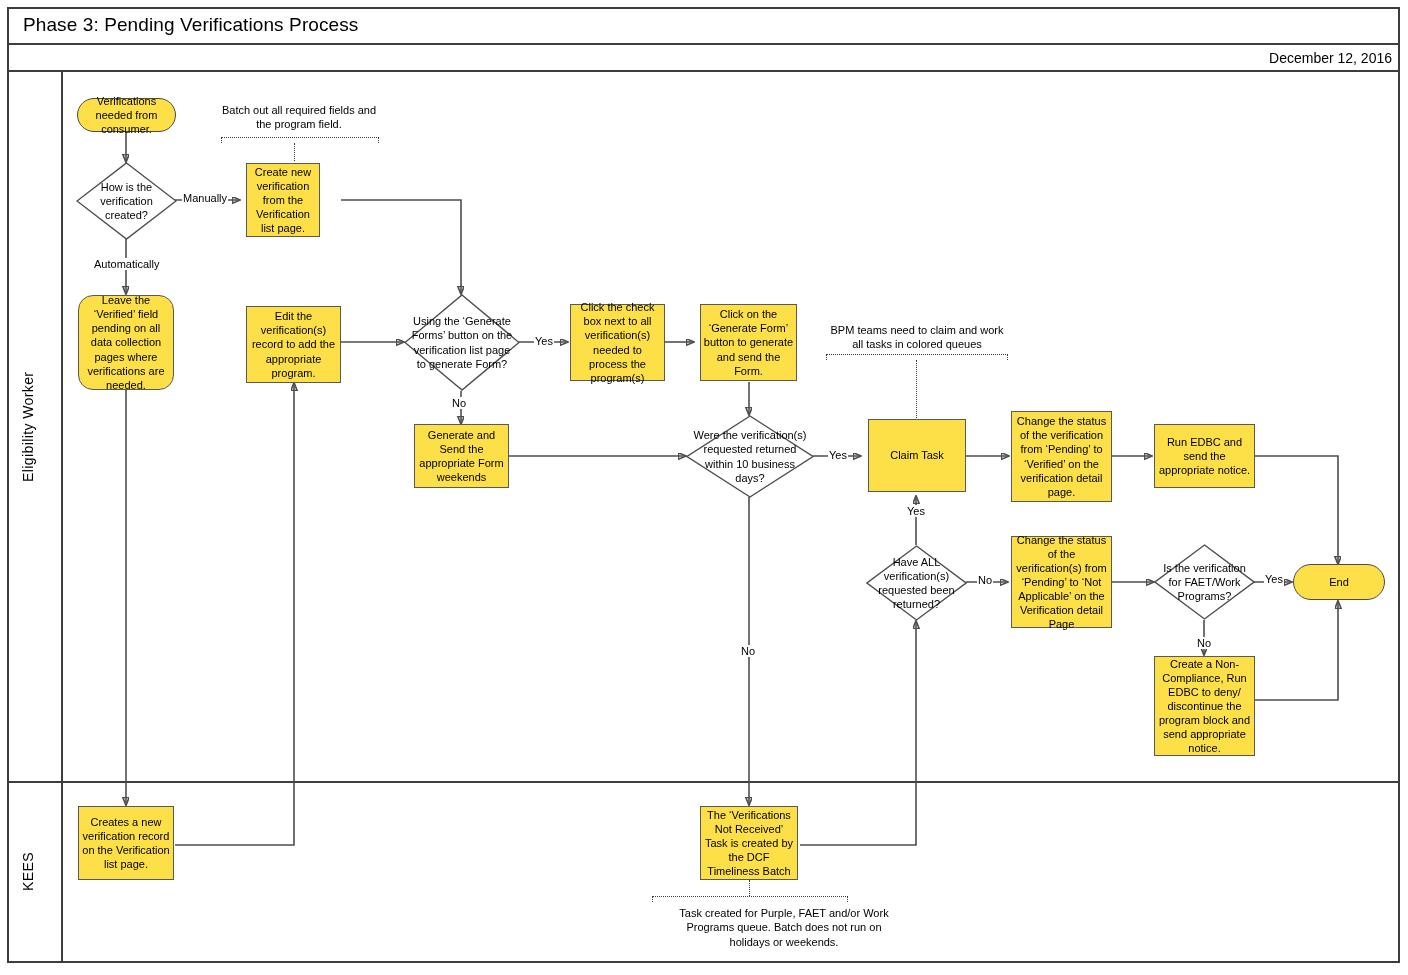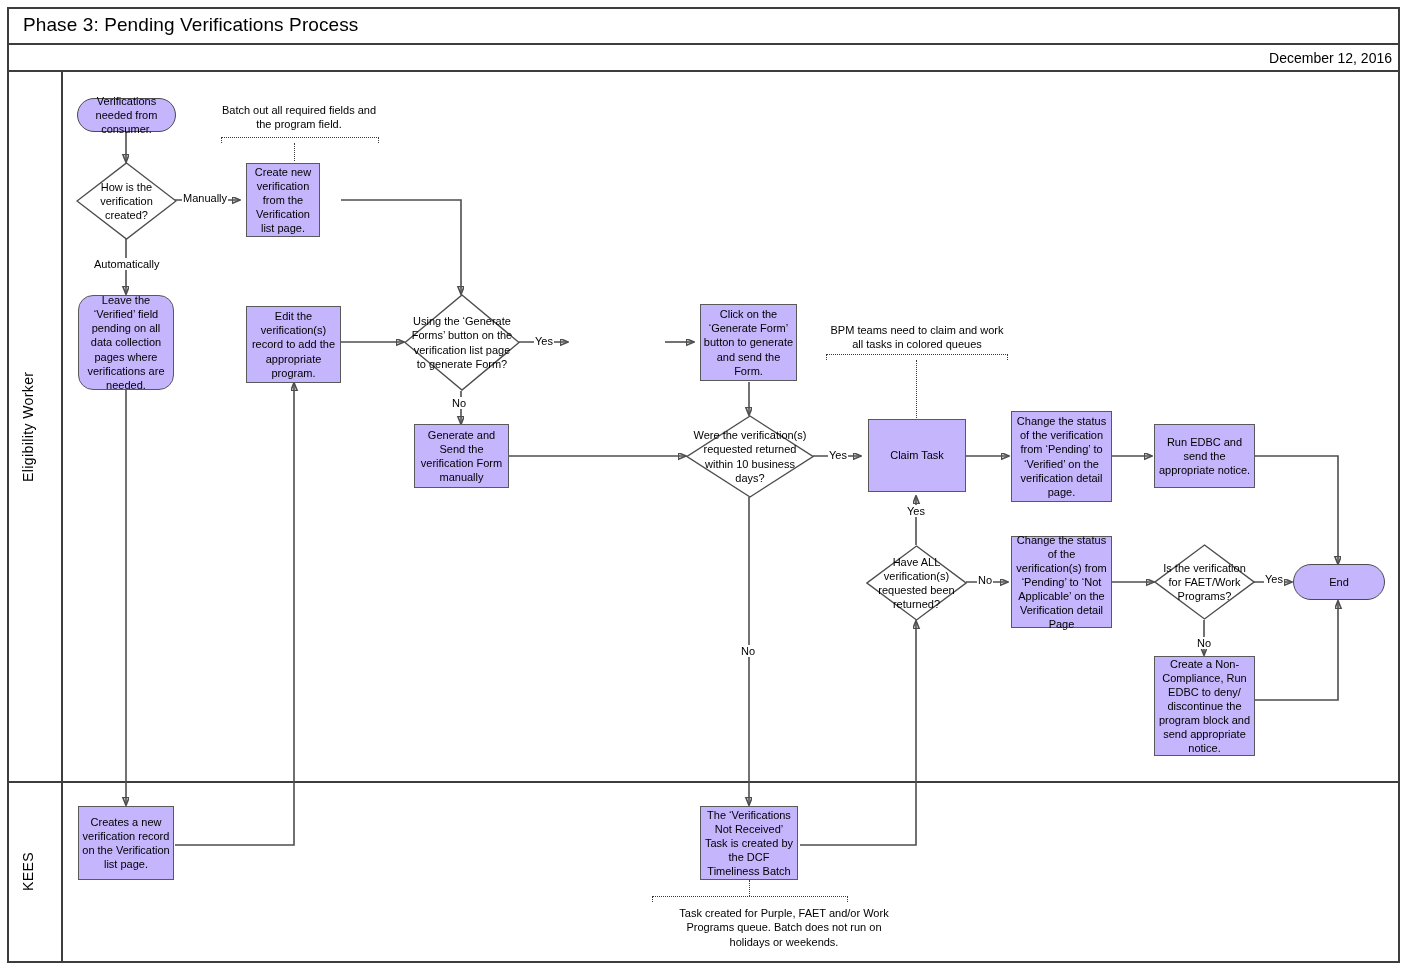--- a/index.html
+++ b/index.html
@@ -81,21 +81,21 @@
   .node {
     position: absolute;
     box-sizing: border-box;
     display: flex;
     align-items: center;
     justify-content: center;
     text-align: center;
     font-size: 11px;
     line-height: 1.28;
     color: #000;
-    background: #c4b5fd;
+    background: #fde047;
     z-index: 5;
     padding: 2px;
   }
   .process {
     border: 1.4px solid #59595b;
   }
   .terminator {
     border: 1.4px solid #4b4b4d;
     border-radius: 22px;
   }
@@ -273,27 +273,30 @@
     <span>Edit the verification(s) record to add the appropriate program.</span>
   </div>
 
   <div class="node decision" style="left:404px; top:294px; width:116px; height:97px;">
     <svg viewBox="0 0 116 97" preserveAspectRatio="none">
       <polygon points="58,1 115,48.5 58,96 1,48.5" fill="#ffffff" stroke="#4e4e50" stroke-width="1.4" vector-effect="non-scaling-stroke"></polygon>
     </svg>
     <span class="dtext">Using the ‘Generate Forms’ button on the verification list page to generate Form?</span>
   </div>
 
+  <div class="node process" style="left:570px; top:304px; width:95px; height:77px;">
+    <span>Click the check box next to all verification(s) needed to process the program(s)</span>
+  </div>
 
   <div class="node process" style="left:700px; top:304px; width:97px; height:77px;">
     <span>Click on the ‘Generate Form’ button to generate and send the Form.</span>
   </div>
 
   <div class="node process" style="left:414px; top:424px; width:95px; height:64px;">
-    <span>Generate and Send the verification Form manually</span>
+    <span>Generate and Send the appropriate Form weekends</span>
   </div>
 
   <div class="node decision" style="left:686px; top:415px; width:128px; height:83px;">
     <svg viewBox="0 0 128 83" preserveAspectRatio="none">
       <polygon points="64,1 127,41.5 64,82 1,41.5" fill="#ffffff" stroke="#4e4e50" stroke-width="1.4" vector-effect="non-scaling-stroke"></polygon>
     </svg>
     <span class="dtext">Were the verification(s) requested returned within 10 business days?</span>
   </div>
 
   <div class="node process" style="left:868px; top:419px; width:98px; height:73px;">

